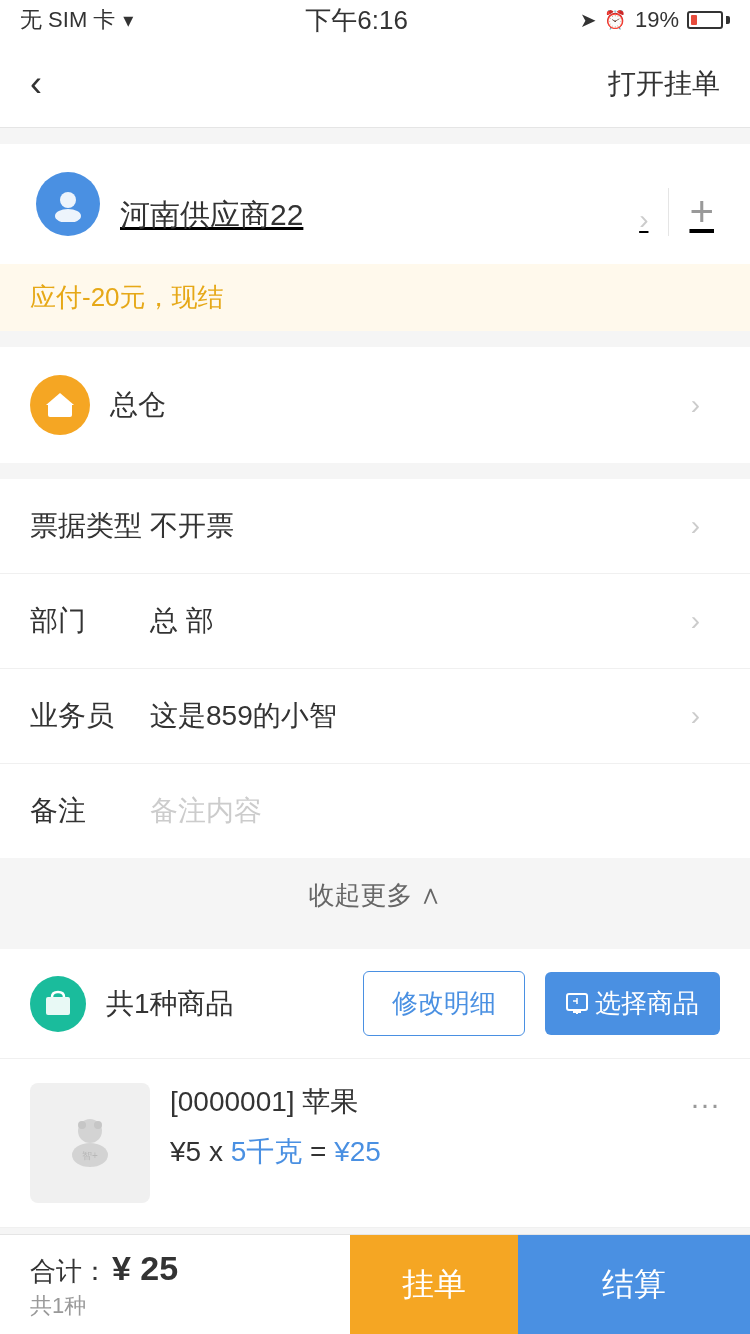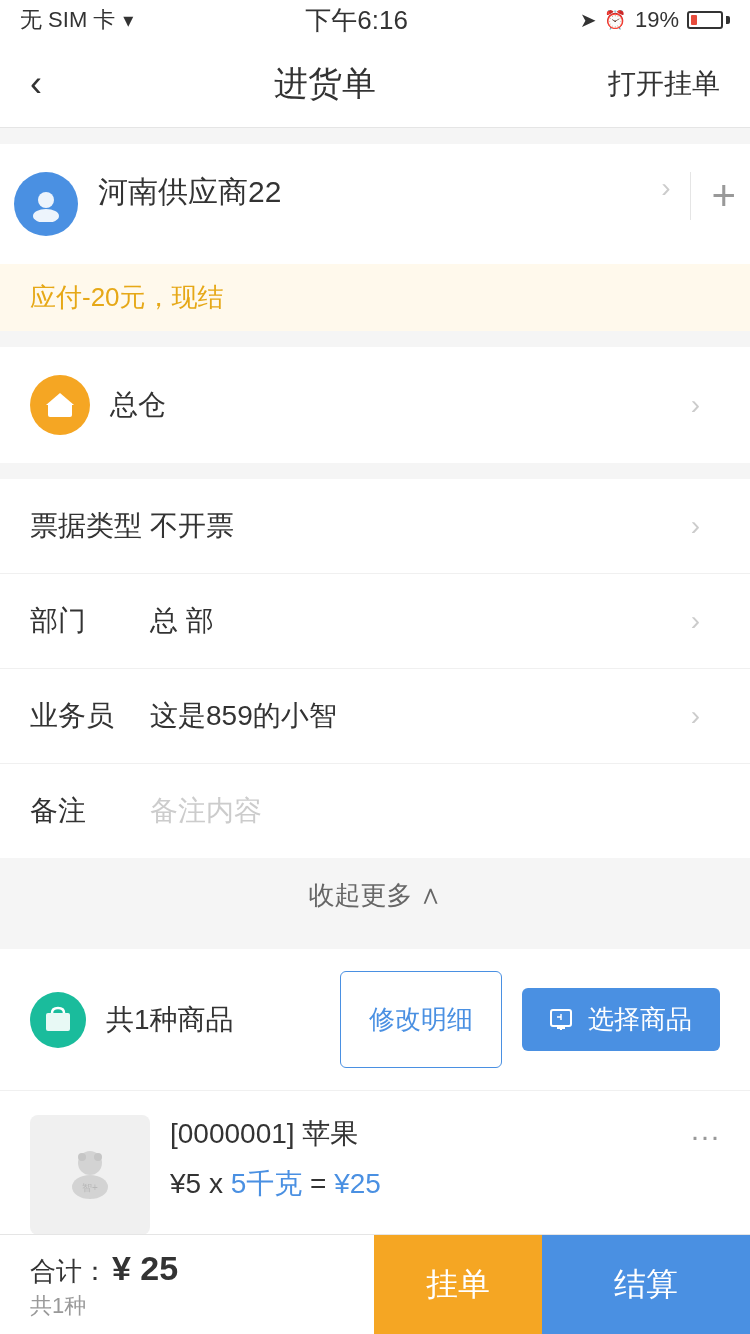--- a/index.html
+++ b/index.html
@@ -86,23 +86,24 @@
 
     
     .white-card {
       background: #fff;
       margin-bottom: 0;
     }
 
     
     .supplier-row {
       background: #fff;
-      padding: 28px 14px;
-      display: flex;
-      align-items: flex-start;
+      padding: 28px 36px;
+      display: flex;
+      align-items: flex-end;
+      text-decoration: underline;
     }
     .supplier-avatar {
       width: 64px; height: 64px;
       border-radius: 50%;
       background: #4a90e2;
       display: flex; align-items: center; justify-content: center;
       margin-right: 20px;
       flex-shrink: 0;
     }
     .supplier-avatar svg { width: 36px; height: 36px; }
@@ -192,36 +193,36 @@
     }
     .products-count {
       flex: 1;
       font-size: 28px;
       color: #333;
     }
     .btn-outline {
       border: 1.5px solid #4a90e2;
       color: #4a90e2;
       background: #fff;
-      padding: 30px 28px;
+      padding: 14px 28px;
       font-size: 26px;
       border-radius: 6px;
       cursor: pointer;
     }
     .btn-blue {
       background: #4a90e2;
       color: #fff;
       border: none;
-      padding: 14px 28px;
+      padding: 14px 21px;
       font-size: 26px;
       border-radius: 6px;
       cursor: pointer;
       display: flex;
       align-items: center;
-      gap: 16px;
+      gap: 7px;
     }
 
     
     .product-item {
       background: #fff;
       display: flex;
       padding: 24px 30px;
       align-items: flex-start;
       gap: 20px;
       border-bottom: 1px solid #f0f0f0;
@@ -279,21 +280,21 @@
       width: 168px;
       background: #f5a623;
       color: #fff;
       font-size: 32px;
       display: flex;
       align-items: center;
       justify-content: center;
       cursor: pointer;
     }
     .btn-checkout {
-      width: 208px;
+      width: 232px;
       background: #4a90e2;
       color: #fff;
       font-size: 32px;
       display: flex;
       align-items: center;
       justify-content: center;
       cursor: pointer;
     }
   </style>
 </head>
@@ -313,21 +314,20 @@
       <div class="battery-body">
         <div class="battery-fill"></div>
       </div>
       <div class="battery-tip"></div>
     </div>
   </div>
 </div>
 
 <div class="nav-bar">
   <span class="nav-back">‹</span>
-  <span class="nav-title">进货单</span>
   <span class="nav-action">打开挂单</span>
 </div>
 
 <div class="section-divider"></div>
 
 <div class="white-card">
   <div class="supplier-row">
     <div class="supplier-avatar">
       <svg viewBox="0 0 36 36" fill="none" xmlns="http://www.w3.org/2000/svg">
         <circle cx="18" cy="14" r="8" fill="white" opacity="0.9"></circle>

